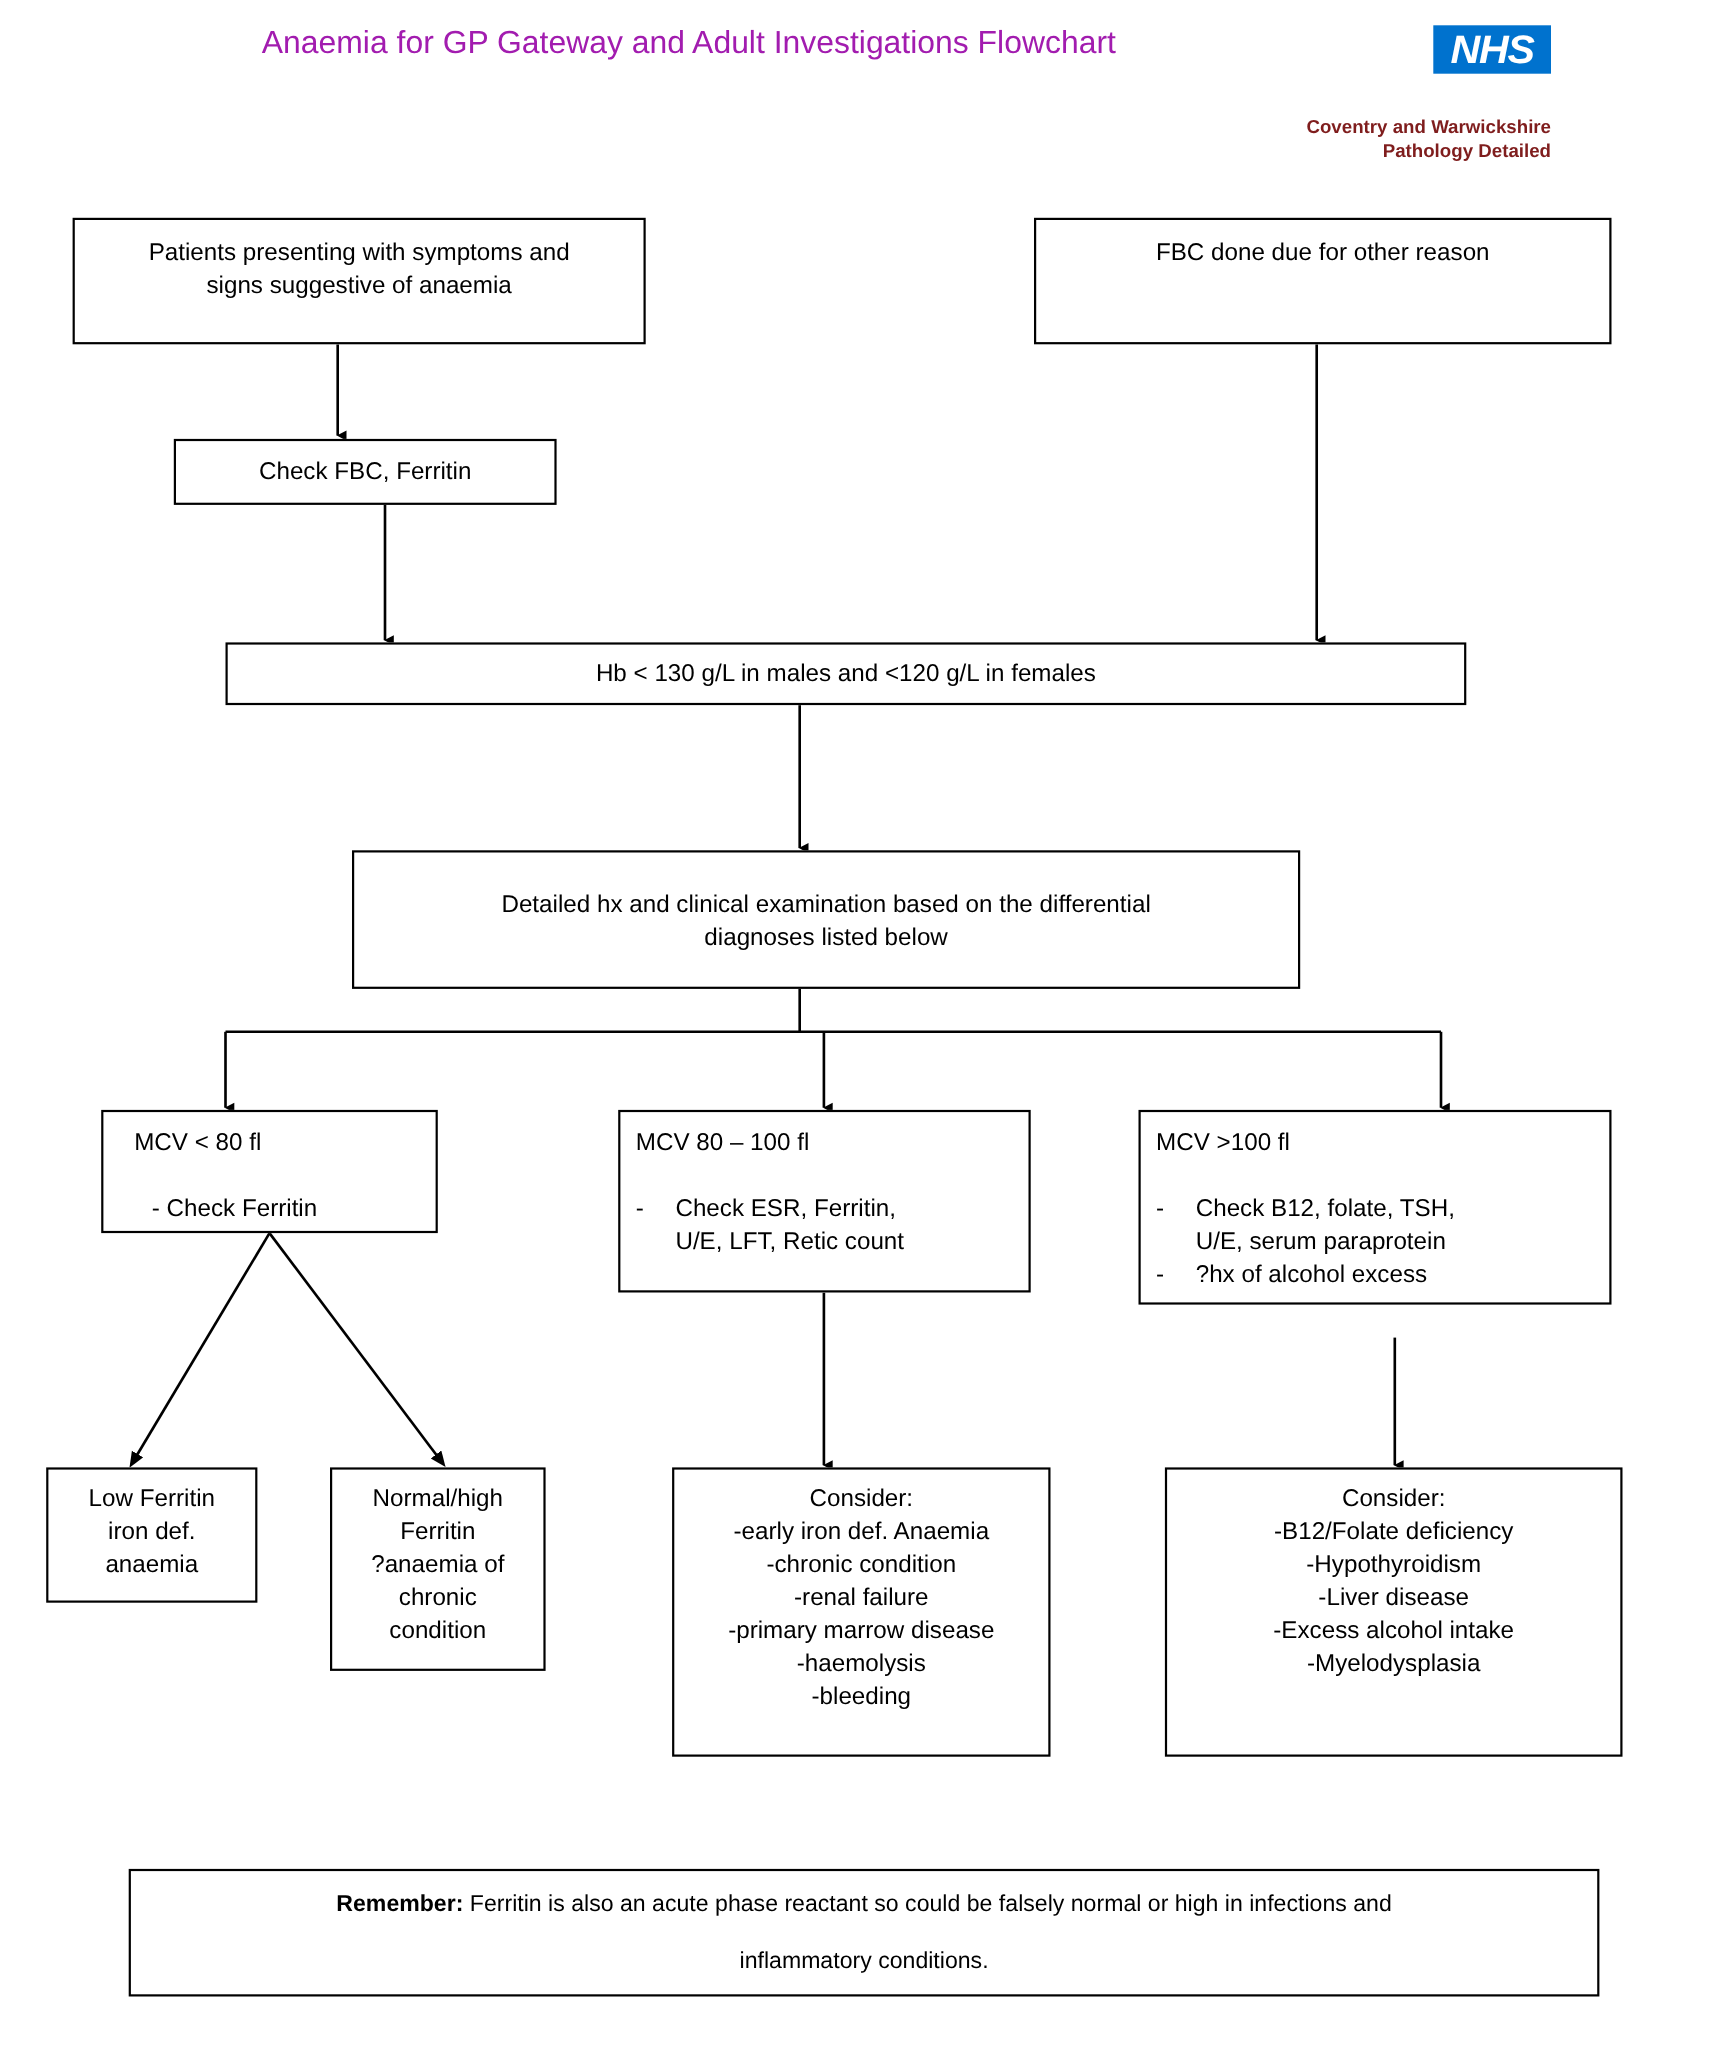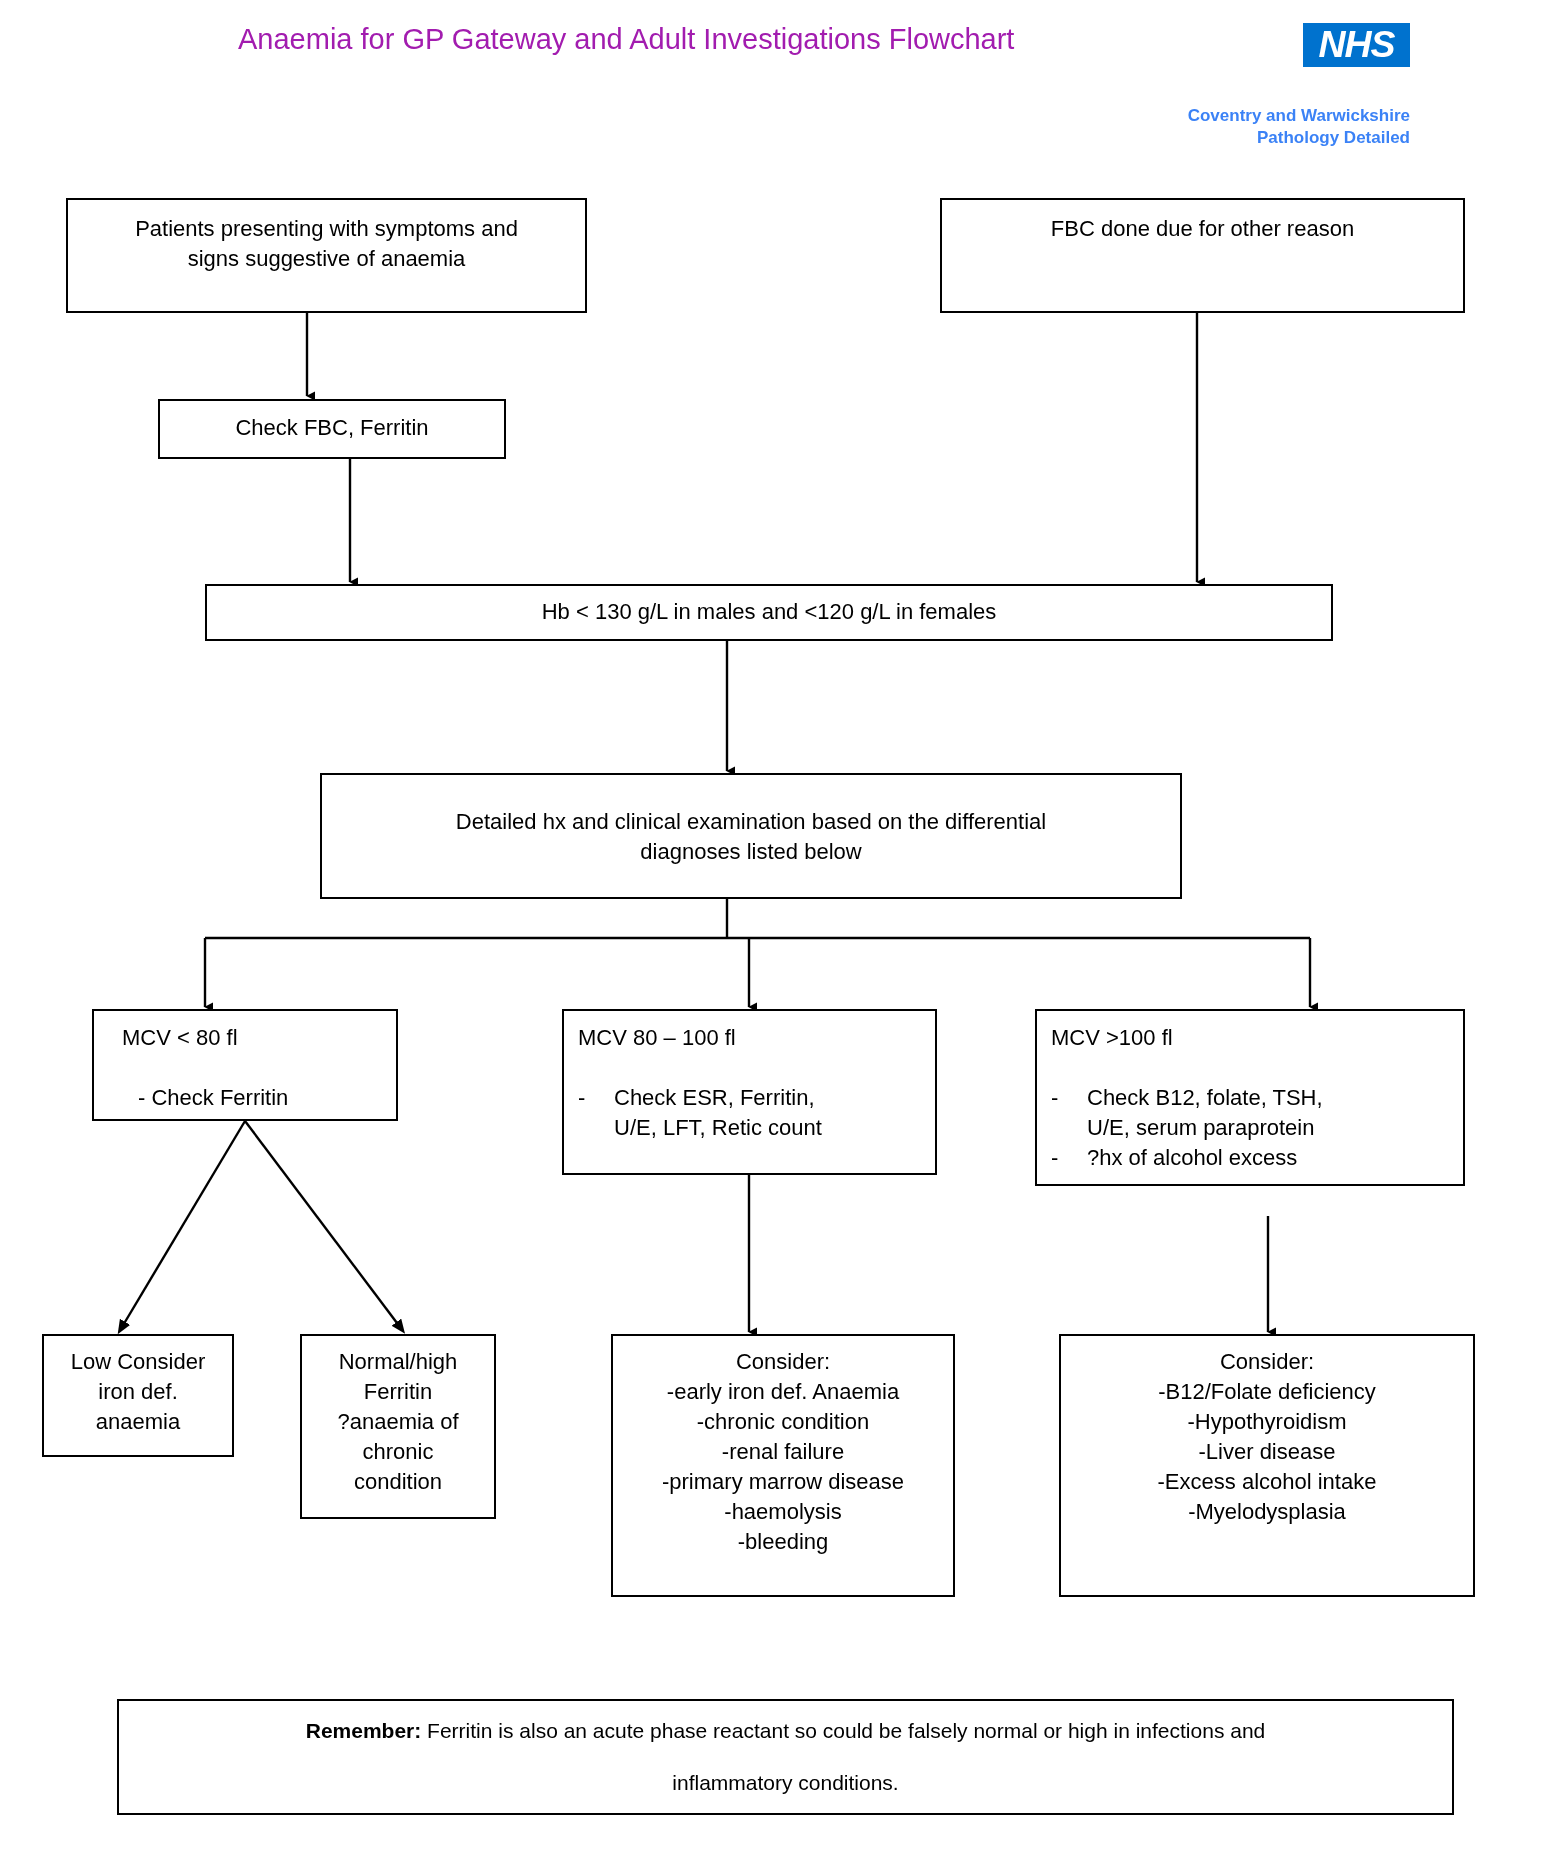--- a/index.html
+++ b/index.html
@@ -49,21 +49,21 @@
     letter-spacing: -1px;
     line-height: 36px;
     transform: scaleX(1.04);
   }
   .trust-name {
     position: absolute;
     left: 1010px;
     top: 105px;
     width: 400px;
     text-align: right;
-    color: #3b82f6;
+    color: #7f1d1d;
     font-size: 17px;
     font-weight: bold;
     line-height: 22px;
   }
 
   
   .node {
     position: absolute;
     box-sizing: border-box;
     border: 2px solid #000000;
@@ -234,21 +234,21 @@
         <span class="dash">-</span>
         <span class="body">
           <span class="txt">?hx of alcohol excess</span>
         </span>
       </span>
     </div>
   </div>
 
   <div class="node" style="left:42px; top:1334px; width:192px; height:123px;">
     <div class="inner c" style="padding:11px 8px;">
-      <span class="txt">Low Consider</span>
+      <span class="txt">Low Ferritin</span>
       <span class="txt">iron def.</span>
       <span class="txt">anaemia</span>
     </div>
   </div>
 
   <div class="node" style="left:300px; top:1334px; width:196px; height:185px;">
     <div class="inner c" style="padding:11px 8px;">
       <span class="txt">Normal/high</span>
       <span class="txt">Ferritin</span>
       <span class="txt">?anaemia of</span>

